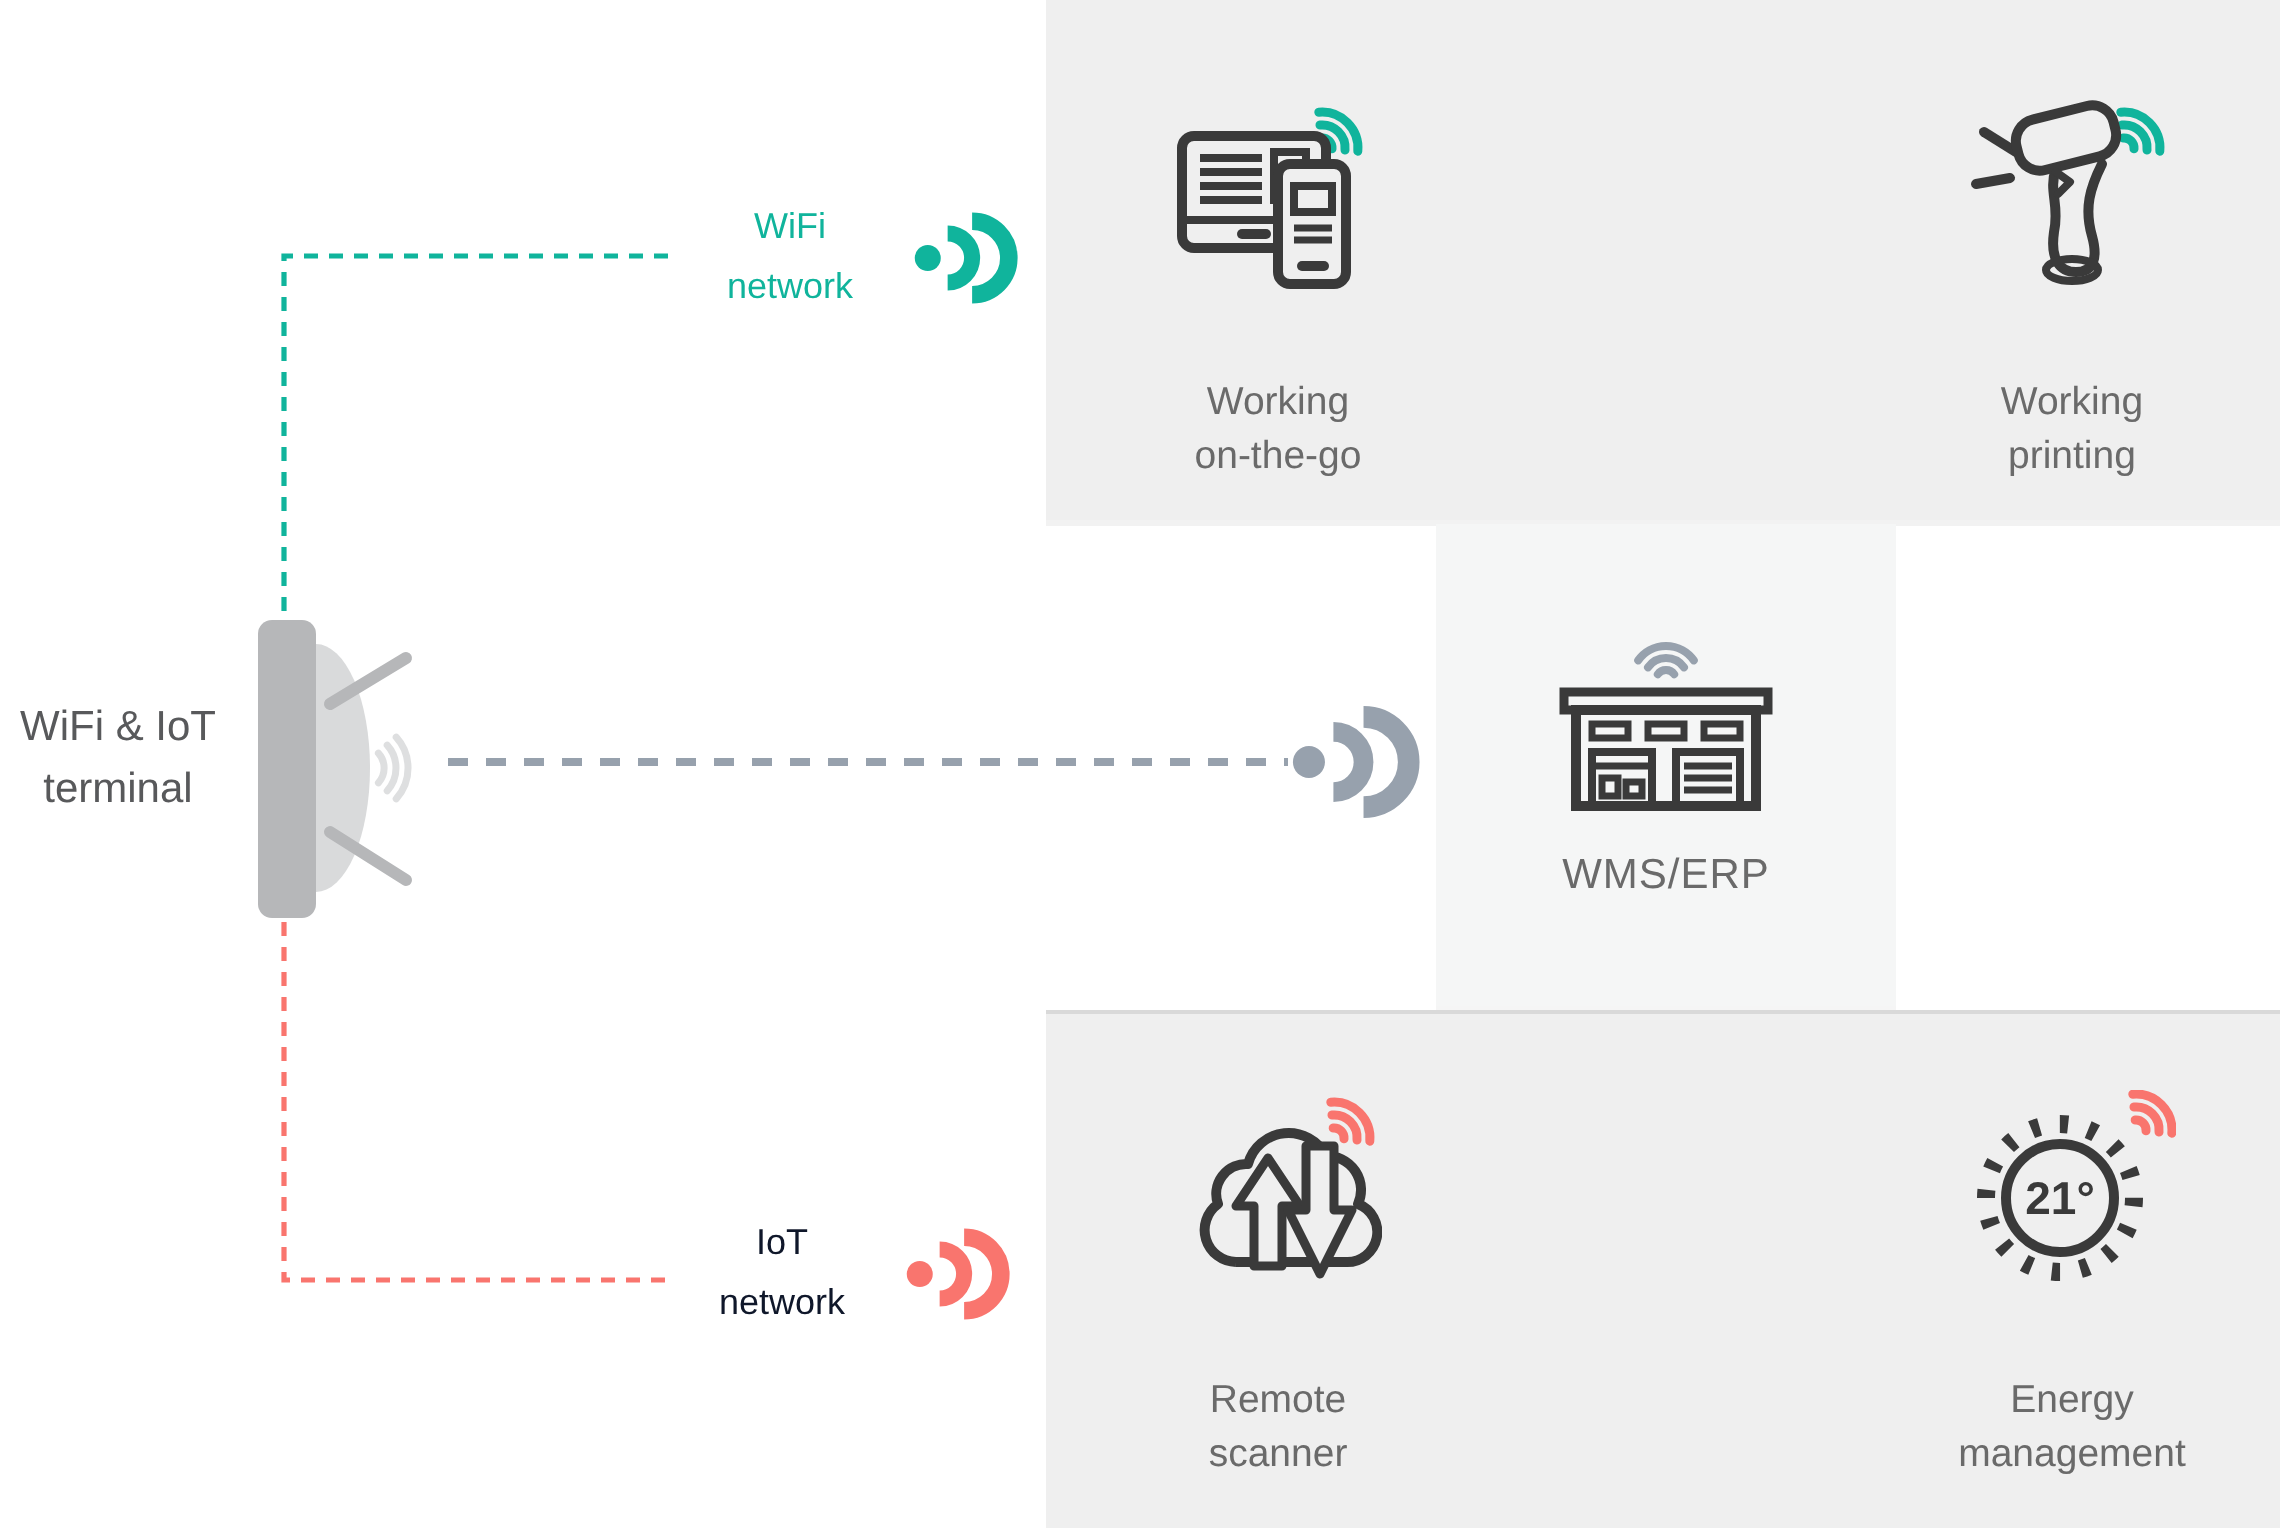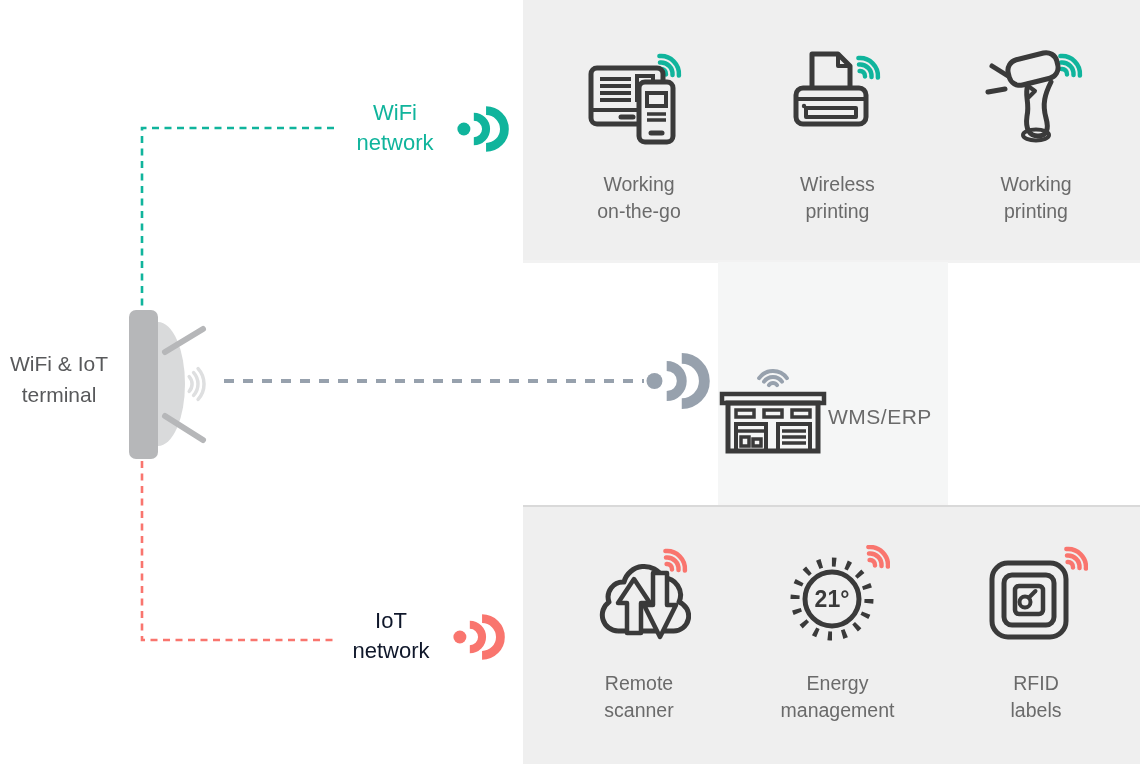--- a/index.html
+++ b/index.html
@@ -3,33 +3,33 @@
 <meta charset="utf-8">
 <style>
   html,body{margin:0;padding:0;background:#ffffff;}
   .canvas{
     position:relative;width:1140px;height:764px;background:#ffffff;overflow:hidden;
     font-family:"Liberation Sans",sans-serif;
   }
   .layer{position:absolute;left:0;top:0;width:1140px;height:764px;pointer-events:none;}
   .panel{position:absolute;box-sizing:border-box;}
   .panel-top{left:523px;top:0;width:617px;height:260px;background:#efefef;box-shadow:0 3px 0 rgba(0,0,0,0.05);}
-  .panel-mid{left:718px;top:262px;width:230px;height:241px;background:#f5f6f6;display:flex;flex-direction:row;align-items:center;padding-top:50px;box-shadow:0 2px 0 rgba(0,0,0,0.04);}
+  .panel-mid{left:718px;top:262px;width:230px;height:241px;background:#f5f6f6;display:flex;flex-direction:column;align-items:center;padding-top:50px;box-shadow:0 2px 0 rgba(0,0,0,0.04);}
   .panel-bottom{left:523px;top:505px;width:617px;height:259px;background:#efefef;border-top:2px solid #d9d9d9;}
   .panel-row{display:flex;justify-content:space-between;padding:46px 6px 0 18px;}
   .panel-bottom .panel-row{padding-top:38px;}
   .item{width:196px;display:flex;flex-direction:column;align-items:center;}
   .icon-box{height:112px;display:flex;align-items:flex-start;justify-content:center;}
-  .item-label{margin-top:13px;font-size:19.5px;line-height:27px;color:#6a6a6a;text-align:center;}
+  .item-label{margin-top:30px;font-size:19.5px;line-height:27px;color:#6a6a6a;text-align:center;}
   .item-label span{display:block;}
   .mid-label{margin-top:18px;font-size:21px;color:#6a6a6a;letter-spacing:0.5px;}
   .terminal-label{position:absolute;left:0;top:348px;width:118px;text-align:center;font-size:21px;line-height:31px;color:#58595b;}
   .terminal-label span{display:block;}
   .net-group{position:absolute;display:flex;align-items:flex-start;}
-  .net-label{width:102px;text-align:center;font-size:22px;line-height:30px;font-weight:500;}
+  .net-label{width:102px;text-align:center;font-size:18px;line-height:30px;font-weight:500;}
   .net-label span{display:block;}
   .wifi-group{left:344px;top:98px;}
   .wifi-group .net-label{color:#10b49c;}
   .iot-group{left:340px;top:606px;}
   .iot-group .net-label{color:#0f172a;}
   .net-group svg{margin-left:11px;margin-top:3px;}
   .gray-signal{position:absolute;left:646px;top:351px;}
   .terminal-device{position:absolute;left:125px;top:300px;}
 </style>
 </head>
@@ -121,43 +121,20 @@
               <line x1="64" y1="87" x2="75" y2="87" stroke-width="5" stroke-linecap="round"></line>
             </g>
           </svg>
         </div>
         <div class="item-label">
           <span>Working</span>
           <span>on-the-go</span>
         </div>
       </div>
 
-      <div class="item">
-        <div class="icon-box">
-          <svg width="104" height="100" viewBox="0 0 104 100">
-            <g stroke="#10b49c" stroke-width="4.5" fill="none" stroke-linecap="round">
-              <path d="M73.6 25 A5 5 0 0 1 79 30.4"></path>
-              <path d="M73 18.5 A11.5 11.5 0 0 1 85.5 31"></path>
-              <path d="M72.4 12.1 A18 18 0 0 1 91.9 31.6"></path>
-            </g>
-            <g stroke="#3a3a3a" fill="none" stroke-linejoin="round">
-              <path d="M26 42 V8 H52 L64 20 V42" stroke-width="5"></path>
-              <path d="M52 8 V20 H64" stroke-width="4"></path>
-              <rect x="10" y="42" width="70" height="36" rx="7" stroke-width="5"></rect>
-              <line x1="10" y1="53" x2="80" y2="53" stroke-width="4"></line>
-              <circle cx="18" cy="60" r="2.2" fill="#3a3a3a" stroke="none"></circle>
-              <rect x="20" y="62" width="50" height="9" stroke-width="4"></rect>
-            </g>
-          </svg>
-        </div>
-        <div class="item-label">
-          <span>Wireless</span>
-          <span>printing</span>
-        </div>
-      </div>
 
       <div class="item">
         <div class="icon-box">
           <svg width="104" height="100" viewBox="0 0 104 100">
             <g stroke="#10b49c" stroke-width="4.5" fill="none" stroke-linecap="round">
               <path d="M77.6 23 A5 5 0 0 1 83 28.4"></path>
               <path d="M77 16.5 A11.5 11.5 0 0 1 89.5 29"></path>
               <path d="M76.4 10.1 A18 18 0 0 1 95.9 29.6"></path>
             </g>
             <g stroke="#3a3a3a" fill="none" stroke-linecap="round" stroke-linejoin="round">
@@ -241,39 +218,17 @@
             <circle cx="46" cy="54" r="27" fill="none" stroke="#3a3a3a" stroke-width="5"></circle>
             <text x="46" y="62" text-anchor="middle" font-size="23" font-weight="bold" fill="#3a3a3a">21°</text>
           </svg>
         </div>
         <div class="item-label">
           <span>Energy</span>
           <span>management</span>
         </div>
       </div>
 
-      <div class="item">
-        <div class="icon-box">
-          <svg width="104" height="100" viewBox="0 0 104 100">
-            <g stroke="#f9756e" stroke-width="4.5" fill="none" stroke-linecap="round">
-              <path d="M83.6 17 A5 5 0 0 1 89 22.4"></path>
-              <path d="M83 10.5 A11.5 11.5 0 0 1 95.5 23"></path>
-              <path d="M82.4 4.1 A18 18 0 0 1 101.9 23.6"></path>
-            </g>
-            <g stroke="#3a3a3a" fill="none">
-              <rect x="8" y="18" width="74" height="74" rx="16" stroke-width="5"></rect>
-              <rect x="20" y="30" width="50" height="50" rx="8" stroke-width="5"></rect>
-              <rect x="31" y="41" width="28" height="28" rx="4" stroke-width="4.5"></rect>
-              <circle cx="41" cy="57" r="5.5" stroke-width="4"></circle>
-              <path d="M45 52.5 L51.5 46" stroke-width="4" stroke-linecap="round"></path>
-            </g>
-          </svg>
-        </div>
-        <div class="item-label">
-          <span>RFID</span>
-          <span>labels</span>
-        </div>
-      </div>
 
     </div>
   </div>
 
 </div>
 
 </body></html>

